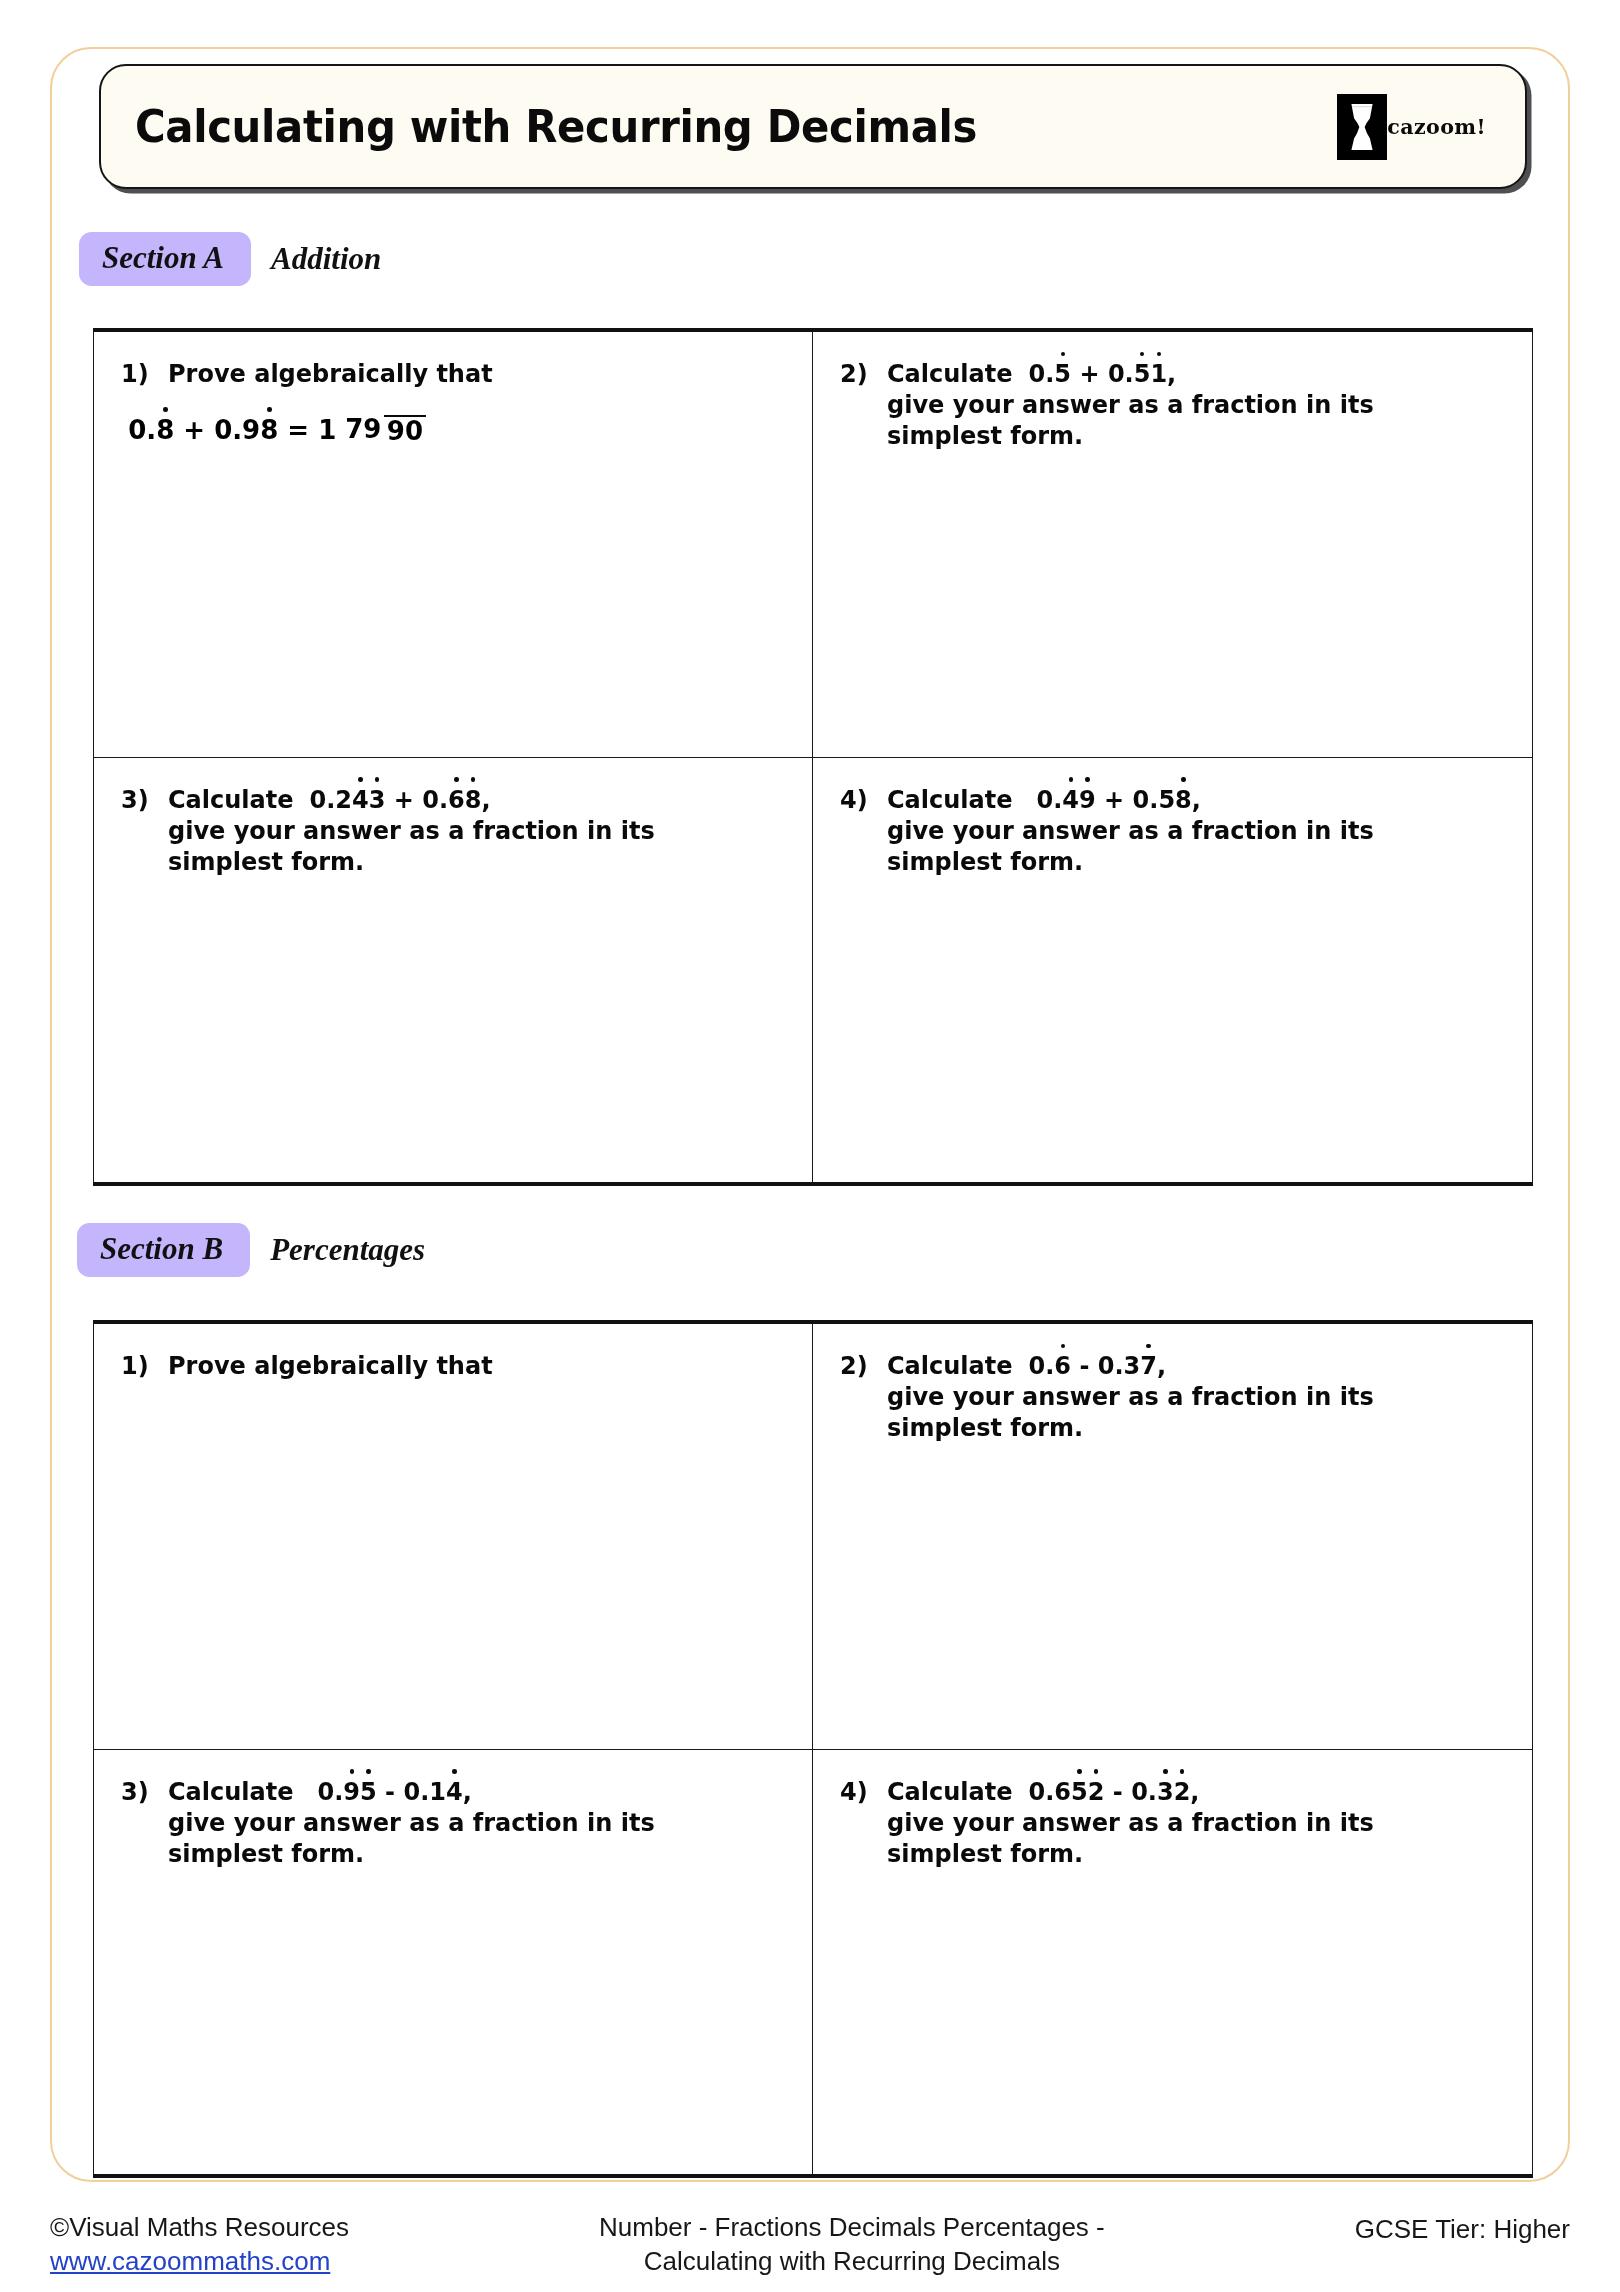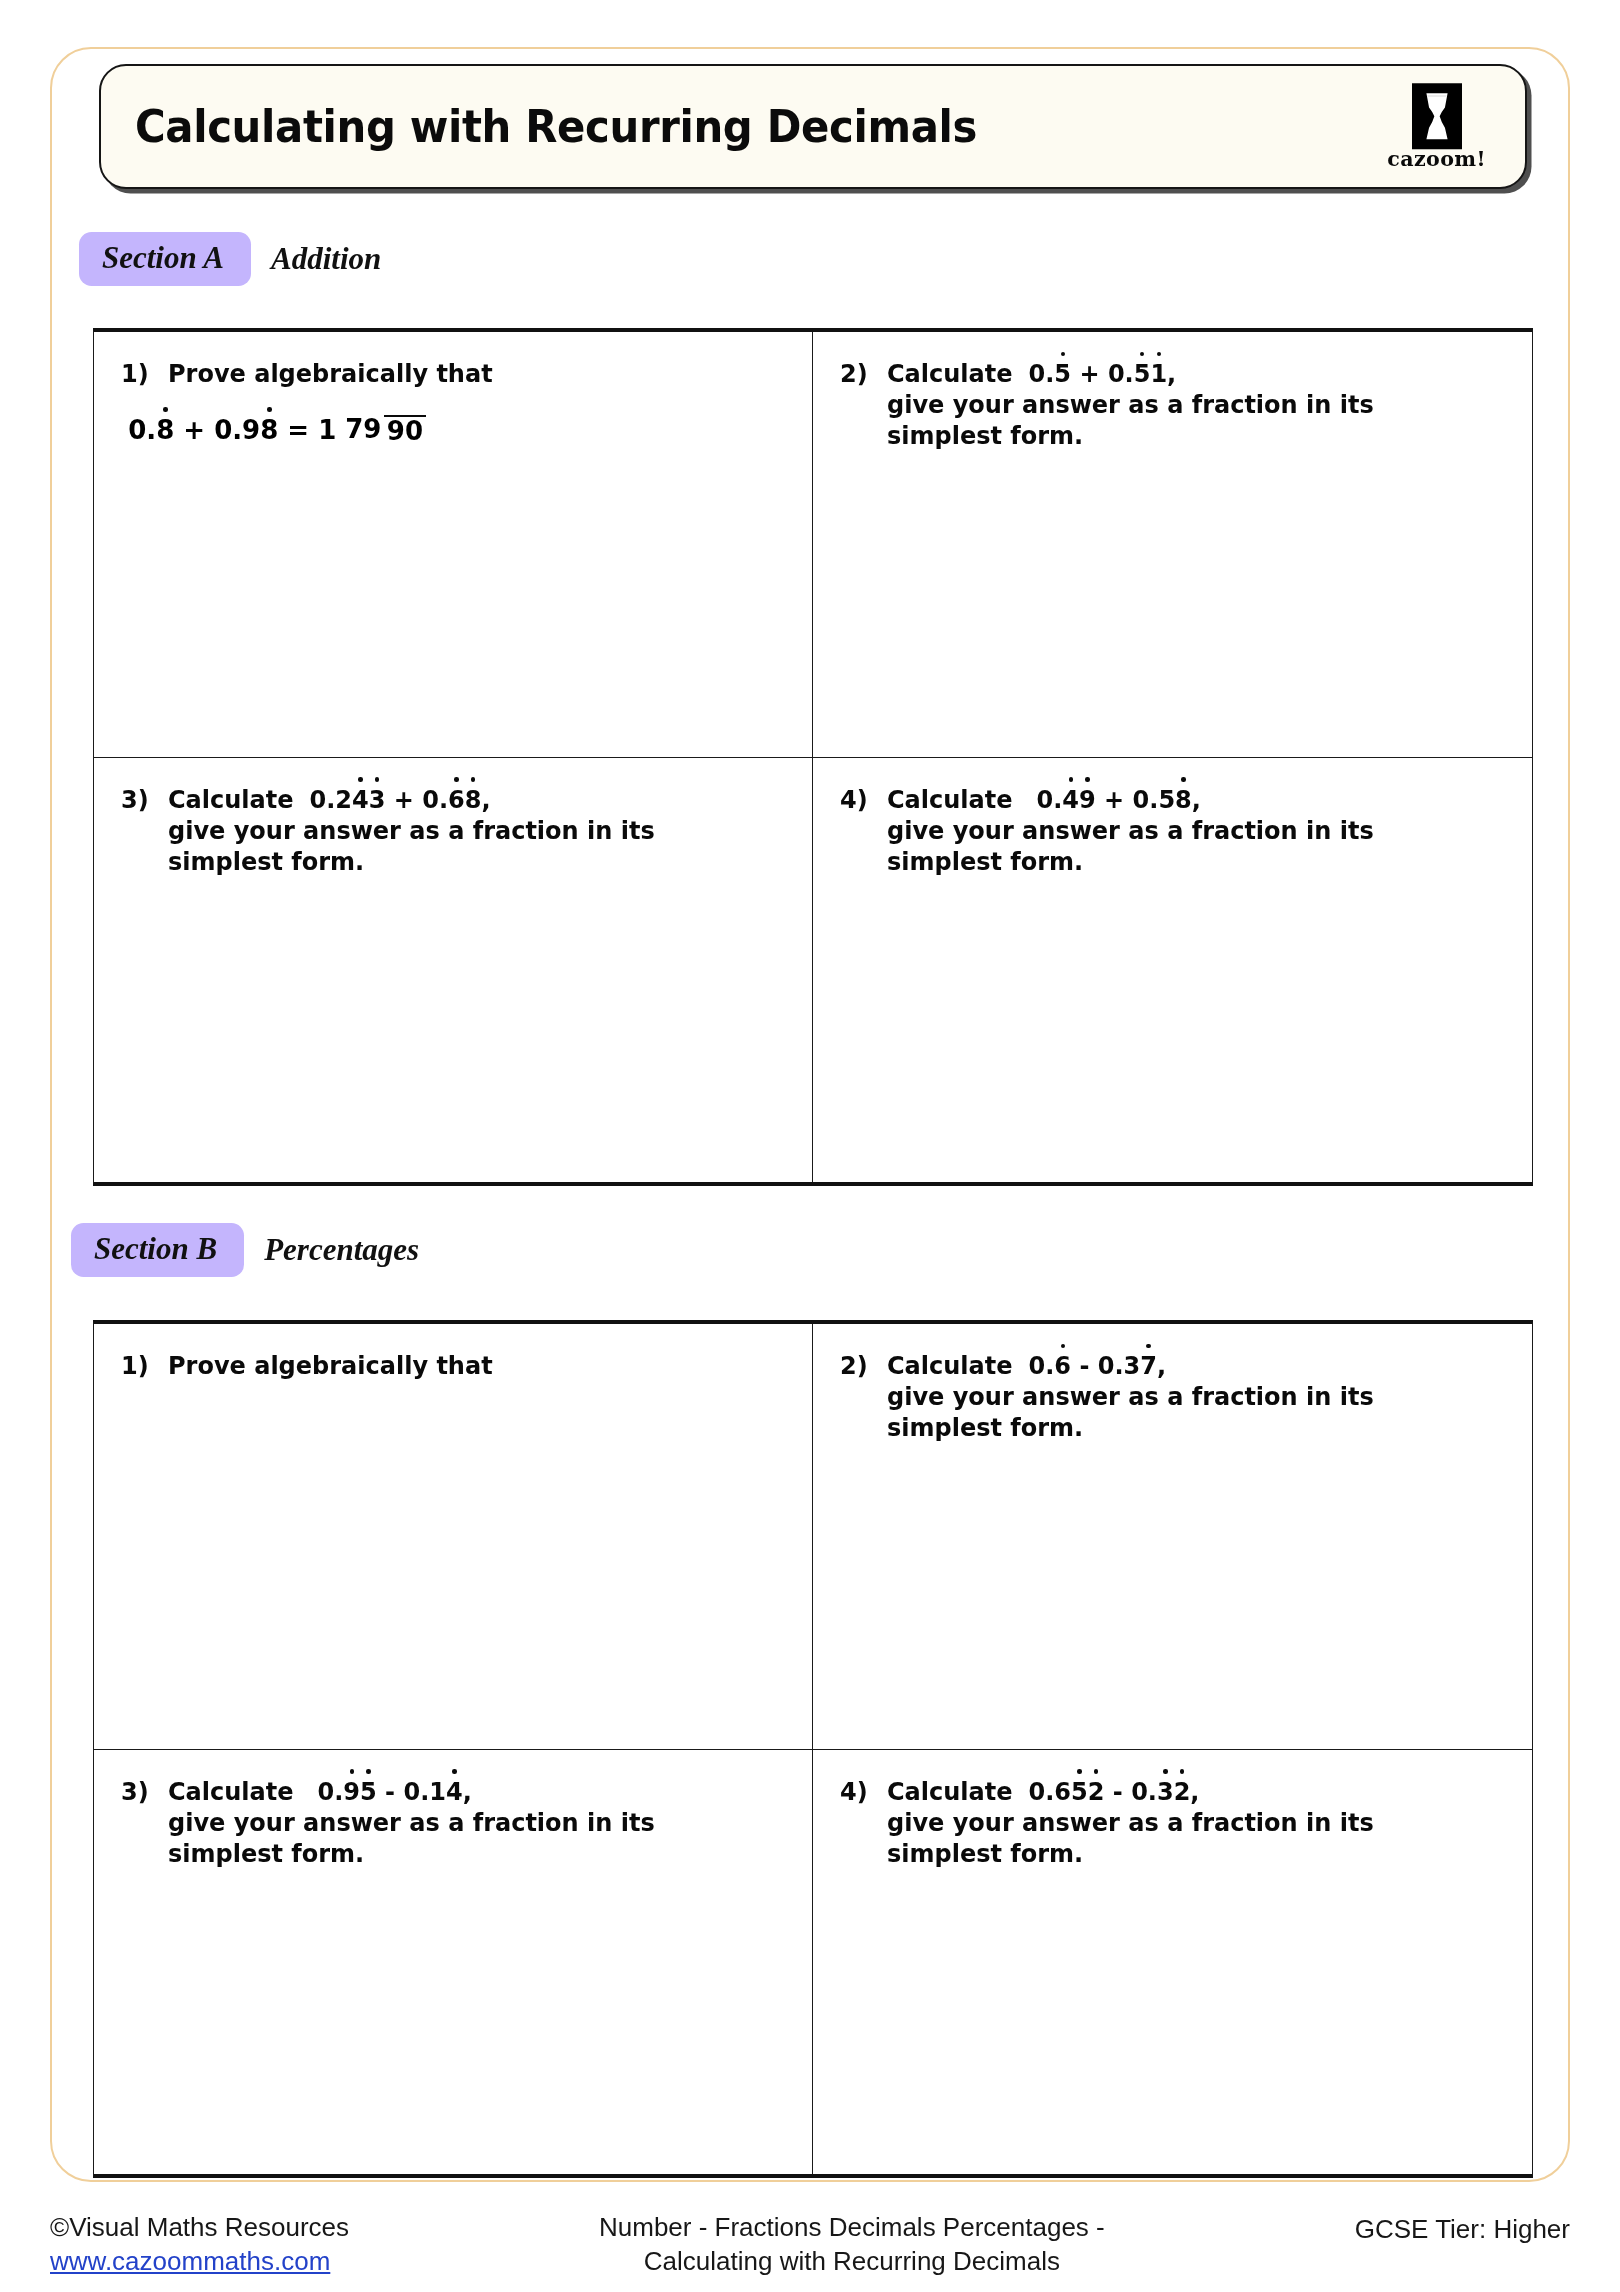--- a/index.html
+++ b/index.html
@@ -52,21 +52,21 @@
     white-space: nowrap;
     transform: scaleX(0.93);
     transform-origin: left center;
   }
   .brand-logo {
     position: absolute;
     right: 39px;
     top: 50%;
     transform: translateY(-50%);
     display: flex;
-    flex-direction: column;
+    flex-direction: row;
     align-items: center;
   }
   .brand-mark {
     width: 50px;
     height: 66px;
     background: #000000;
     display: flex;
     align-items: center;
     justify-content: center;
   }
@@ -274,21 +274,21 @@
       <span class="qnum">4)</span>
       <span class="qbody">
         <span class="ln">Calculate<span class="gap-sm"></span><span class="gap-sm"></span><span class="gap-sm"></span>0.<span class="dotted">4</span><span class="dotted">9</span> + 0.5<span class="dotted">8</span>,</span>
         <div class="ln">give your answer as a fraction in its</div>
         <div class="ln">simplest form.</div>
       </span>
     </div>
   </div>
 </div>
 
-<div class="section-head" style="left:71px; top:1222px;">
+<div class="section-head" style="left:77px; top:1222px;">
   <div class="section-pill">Section B</div>
   <div class="section-topic">Percentages</div>
 </div>
 
 <div class="qtable" style="left:93px; top:1320px; width:1440px; height:858px;">
 
   <div class="qcell col1 row1">
     <div class="qline">
       <span class="qnum">1)</span>
       <span class="qbody">Prove algebraically that</span>

